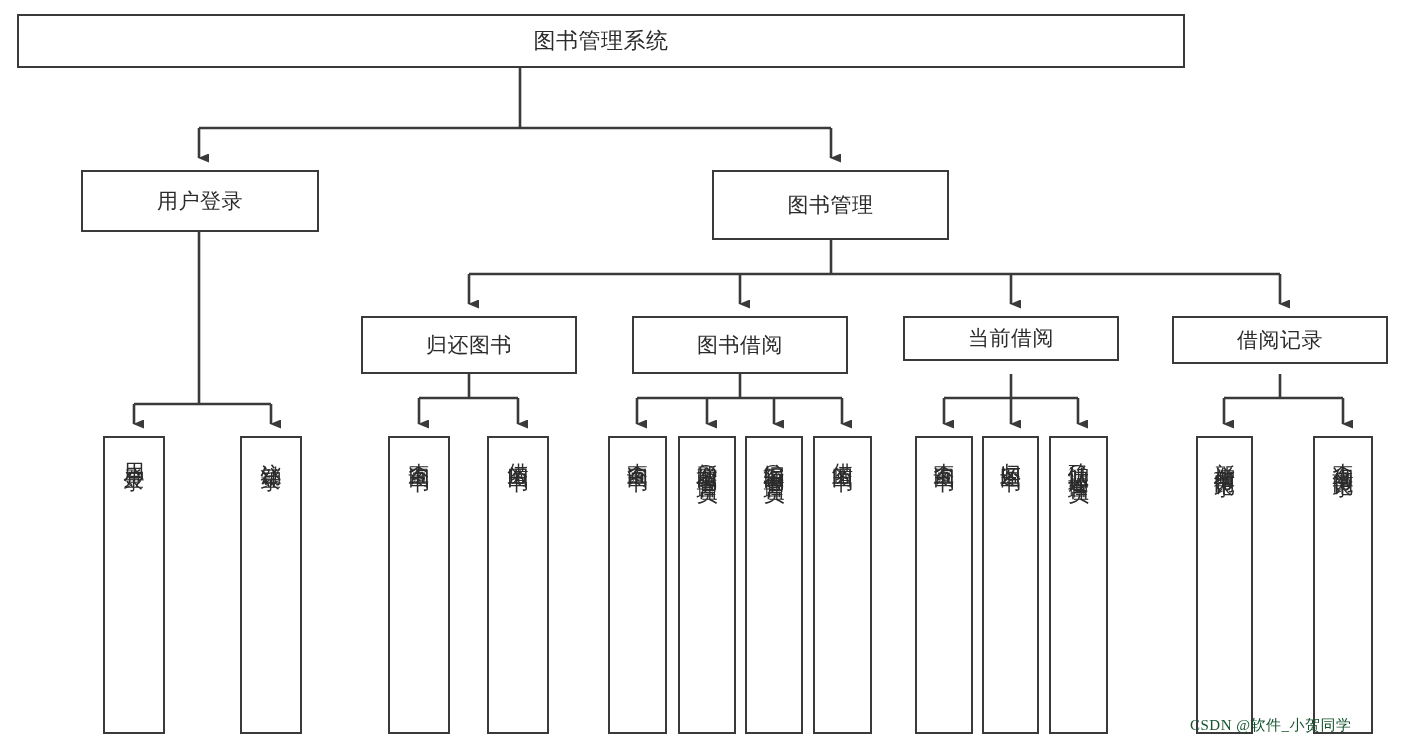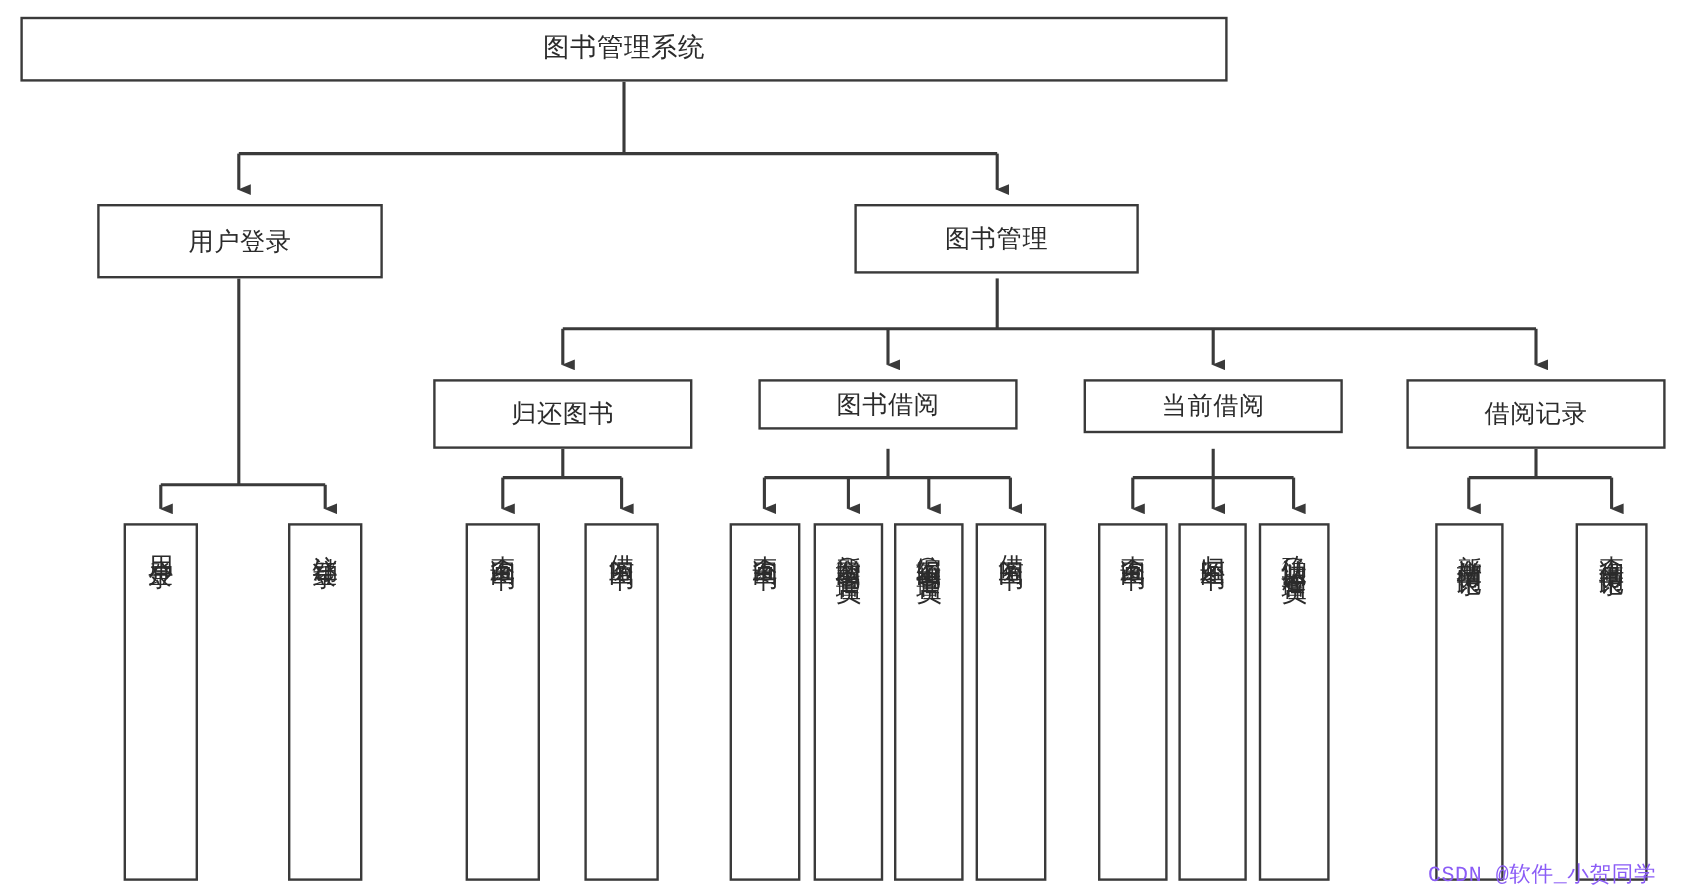--- a/index.html
+++ b/index.html
@@ -57,25 +57,25 @@
   .node.vert .label {
     writing-mode: vertical-rl;
     text-orientation: upright;
     font-size: 21px;
     line-height: 1.05;
     letter-spacing: 3px;
     white-space: nowrap;
   }
   .watermark {
     position: absolute;
-    font-size: 18px;
-    color: #8b5cf6;
+    font-size: 15px;
+    color: #14532d;
     white-space: nowrap;
     letter-spacing: 0.5px;
-    font-family: Liberation Mono, monospace;
+    font-family: Liberation Serif, serif;
   }
 </style>
 </head>
 <body>
 
 <div id="canvas">
 
   <svg class="wires" viewBox="0 0 1405 747" xmlns="http://www.w3.org/2000/svg">
     <defs>
       <marker id="arrowhead" markerWidth="9" markerHeight="11" refX="4.5" refY="10" orient="auto" markerUnits="userSpaceOnUse">
@@ -122,41 +122,41 @@
       <path d="M1011,398 L1011,424" marker-end="url(#arrowhead)"></path>
       <path d="M1078,398 L1078,424" marker-end="url(#arrowhead)"></path>
 
       <path d="M1280,374 L1280,398"></path>
       <path d="M1224,398 L1343,398"></path>
       <path d="M1224,398 L1224,424" marker-end="url(#arrowhead)"></path>
       <path d="M1343,398 L1343,424" marker-end="url(#arrowhead)"></path>
     </g>
   </svg>
 
-  <div class="node horiz root" style="left:17px; top:14px; width:1006px; height:54px;">
+  <div class="node horiz root" style="left:17px; top:14px; width:1168px; height:54px;">
     <span class="label">图书管理系统</span>
   </div>
 
   <div class="node horiz" style="left:81px; top:170px; width:238px; height:62px;">
     <span class="label">用户登录</span>
   </div>
-  <div class="node horiz" style="left:712px; top:170px; width:237px; height:58px;">
+  <div class="node horiz" style="left:712px; top:170px; width:237px; height:70px;">
     <span class="label">图书管理</span>
   </div>
 
   <div class="node horiz" style="left:361px; top:316px; width:216px; height:58px;">
     <span class="label">归还图书</span>
   </div>
-  <div class="node horiz" style="left:632px; top:316px; width:216px; height:42px;">
+  <div class="node horiz" style="left:632px; top:316px; width:216px; height:58px;">
     <span class="label">图书借阅</span>
   </div>
   <div class="node horiz" style="left:903px; top:316px; width:216px; height:45px;">
     <span class="label">当前借阅</span>
   </div>
-  <div class="node horiz" style="left:1172px; top:316px; width:216px; height:58px;">
+  <div class="node horiz" style="left:1172px; top:316px; width:216px; height:48px;">
     <span class="label">借阅记录</span>
   </div>
 
   <div class="node vert" style="left:103px; top:436px; width:62px; height:298px;">
     <span class="label">用户登录</span>
   </div>
   <div class="node vert" style="left:240px; top:436px; width:62px; height:298px;">
     <span class="label">注销登录</span>
   </div>
 

